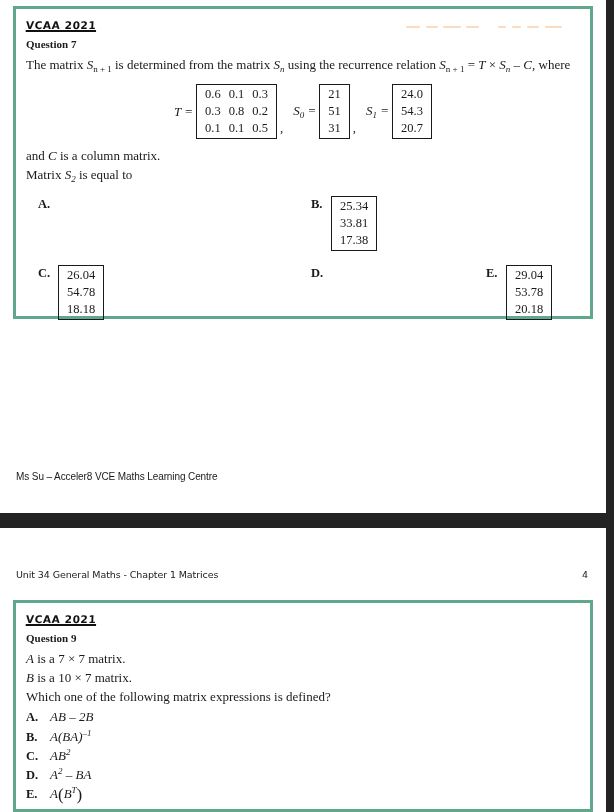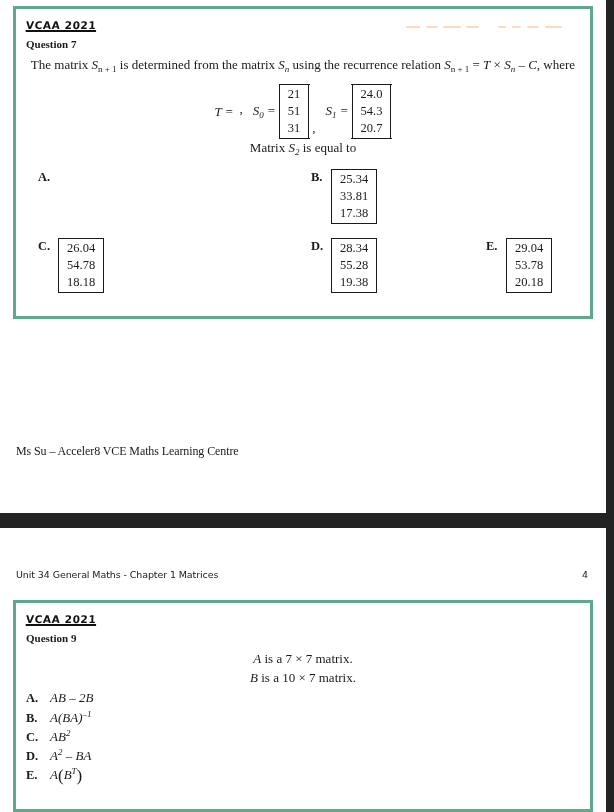--- a/index.html
+++ b/index.html
@@ -80,21 +80,20 @@
     font-weight: bold;
     font-size: 11px;
     margin: 3px 0 4px 0;
     line-height: 16px;
   }
 
   .q-line {
     font-size: 13px;
     line-height: 18px;
     margin: 0 0 1px 0;
-    text-align: center;
   }
 
   i.v, .mi { font-style: italic; }
   .sub  { font-size: 9px; vertical-align: -3px; font-style: italic; }
   .subn { font-size: 9px; vertical-align: -3px; }
   .sup  { font-size: 9px; vertical-align: 5px; }
 
   
   .faded-marks {
     position: absolute;
@@ -186,23 +185,23 @@
   .paren-big {
     font-style: normal;
     font-size: 17px;
     vertical-align: -2px;
   }
 
   
   .footer-note {
     position: absolute;
     left: 16px;
-    top: 444px;
-    font-family: Liberation Serif, serif;
-    font-size: 12px;
+    top: 471px;
+    font-family: Liberation Sans, sans-serif;
+    font-size: 10px;
     color: #1a1a1a;
     letter-spacing: -0.1px;
   }
   .running-head {
     position: absolute;
     top: 41px;
     left: 16px;
     right: 26px;
     display: flex;
     justify-content: space-between;
@@ -234,20 +233,41 @@
       <div class="source-tag">VCAA 2021</div>
 
       <div class="q-title">Question 7</div>
 
       <div class="q-line"><span>The matrix </span><i class="v">S</i><span class="subn">n + 1</span><span> is determined from the matrix </span><i class="v">S</i><span class="sub">n</span><span> using the recurrence relation </span><i class="v">S</i><span class="subn">n + 1</span><span> = </span><i class="v">T</i><span> × </span><i class="v">S</i><span class="sub">n</span><span> – </span><i class="v">C</i><span>, where</span></div>
 
       <div class="matrix-row">
 
         <div class="mgroup">
           <span class="mlabel"><i>T</i> =</span>
+          <div class="bracket">
+            <table>
+              <tbody>
+                  <tr>
+                <td>0.6</td>
+                <td>0.1</td>
+                <td>0.3</td>
+              </tr>
+              <tr>
+                <td>0.3</td>
+                <td>0.8</td>
+                <td>0.2</td>
+              </tr>
+              <tr>
+                <td>0.1</td>
+                <td>0.1</td>
+                <td>0.5</td>
+              </tr>
+            </tbody>
+              </table>
+          </div>
           <span class="comma">,</span>
         </div>
 
         <div class="mgroup">
           <span class="mlabel"><i>S</i><span class="subn">0</span> =</span>
           <div class="bracket">
             <table>
               <tbody>
                   <tr>
                     <td>21</td>
@@ -278,20 +298,21 @@
               <tr>
                     <td>20.7</td>
                   </tr>
             </tbody>
               </table>
           </div>
         </div>
 
       </div>
 
+      <div class="q-line" style="margin-top:8px;"><span>and </span><i class="v">C</i><span> is a column matrix.</span></div>
 
       <div class="q-line"><span>Matrix </span><i class="v">S</i><span class="sub">2</span><span> is equal to</span></div>
 
       <div class="opts" style="height:140px;">
 
         <div class="opt" style="left:12px; top:0px;">
           <span class="opt-letter">A.</span>
         </div>
 
         <div class="opt" style="left:285px; top:0px;">
@@ -327,35 +348,20 @@
               <tr>
                     <td>18.18</td>
                   </tr>
             </tbody>
               </table>
           </div>
         </div>
 
         <div class="opt" style="left:285px; top:69px;">
           <span class="opt-letter">D.</span>
-          <div class="bracket">
-            <table>
-              <tbody>
-                  <tr>
-                    <td>28.34</td>
-                  </tr>
-              <tr>
-                    <td>55.28</td>
-                  </tr>
-              <tr>
-                    <td>19.38</td>
-                  </tr>
-            </tbody>
-              </table>
-          </div>
         </div>
 
         <div class="opt" style="left:460px; top:69px;">
           <span class="opt-letter">E.</span>
           <div class="bracket">
             <table>
               <tbody>
                   <tr>
                     <td>29.04</td>
                   </tr>
@@ -391,20 +397,21 @@
     <div class="qbox-inner">
 
       <div class="source-tag">VCAA 2021</div>
 
       <div class="q-title">Question 9</div>
 
       <div class="q-line"><i class="v">A</i><span> is a 7 × 7 matrix.</span></div>
 
       <div class="q-line"><i class="v">B</i><span> is a 10 × 7 matrix.</span></div>
 
+      <div class="q-line">Which one of the following matrix expressions is defined?</div>
 
       <div class="opt-list">
 
         <div class="opt-row">
           <span class="opt-letter">A.</span>
           <span class="opt-expr">AB – 2B</span>
         </div>
 
         <div class="opt-row">
           <span class="opt-letter">B.</span>

